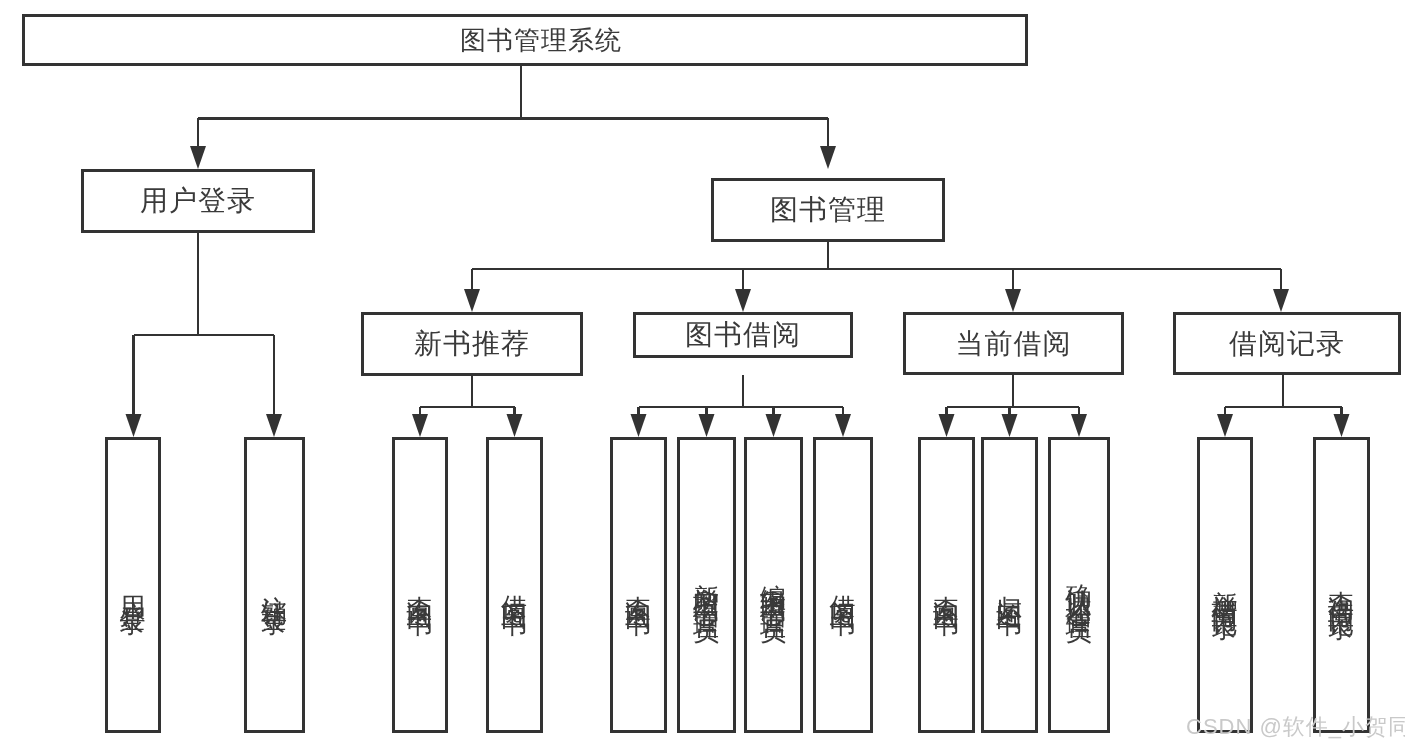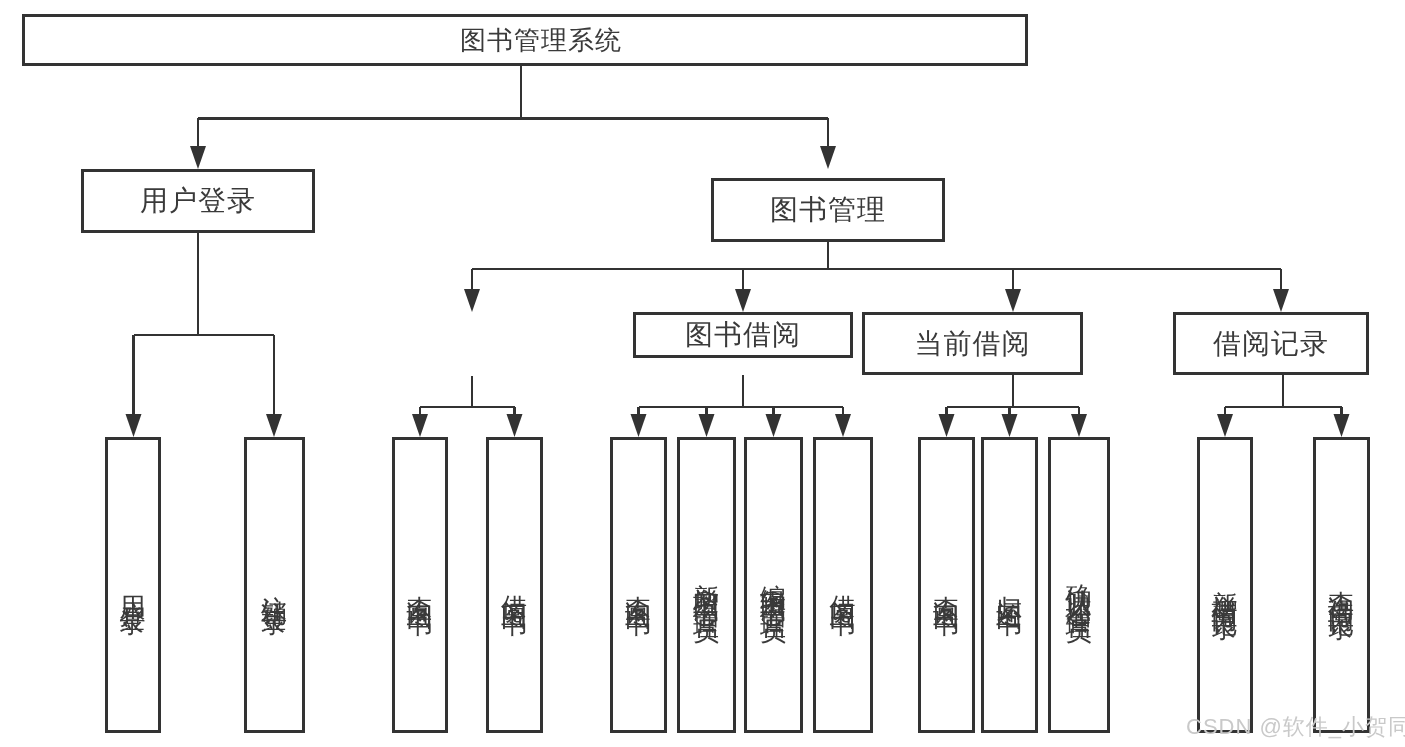--- a/index.html
+++ b/index.html
@@ -92,27 +92,30 @@
     <span>图书管理系统</span>
   </div>
 
   <div class="node hbox" style="left:81px; top:169px; width:234px; height:64px;">
     <span>用户登录</span>
   </div>
   <div class="node hbox" style="left:711px; top:178px; width:234px; height:64px;">
     <span>图书管理</span>
   </div>
 
+  <div class="node hbox" style="left:361px; top:312px; width:222px; height:64px;">
+    <span>新书推荐</span>
+  </div>
   <div class="node hbox" style="left:633px; top:312px; width:220px; height:46px;">
     <span>图书借阅</span>
   </div>
-  <div class="node hbox" style="left:862px; top:312px; width:221px; height:63px;text-align:right;">
+  <div class="node hbox" style="left:903px; top:312px; width:221px; height:63px;text-align:right;">
     <span>当前借阅</span>
   </div>
-  <div class="node hbox" style="left:1173px; top:312px; width:196px; height:63px;">
+  <div class="node hbox" style="left:1173px; top:312px; width:228px; height:63px;">
     <span>借阅记录</span>
   </div>
 
   <div class="node vbox" style="left:105px; width:56px;">
     <span class="vtext">用户登录</span>
   </div>
   <div class="node vbox" style="left:244px; width:61px;">
     <span class="vtext">注销登录</span>
   </div>
 

